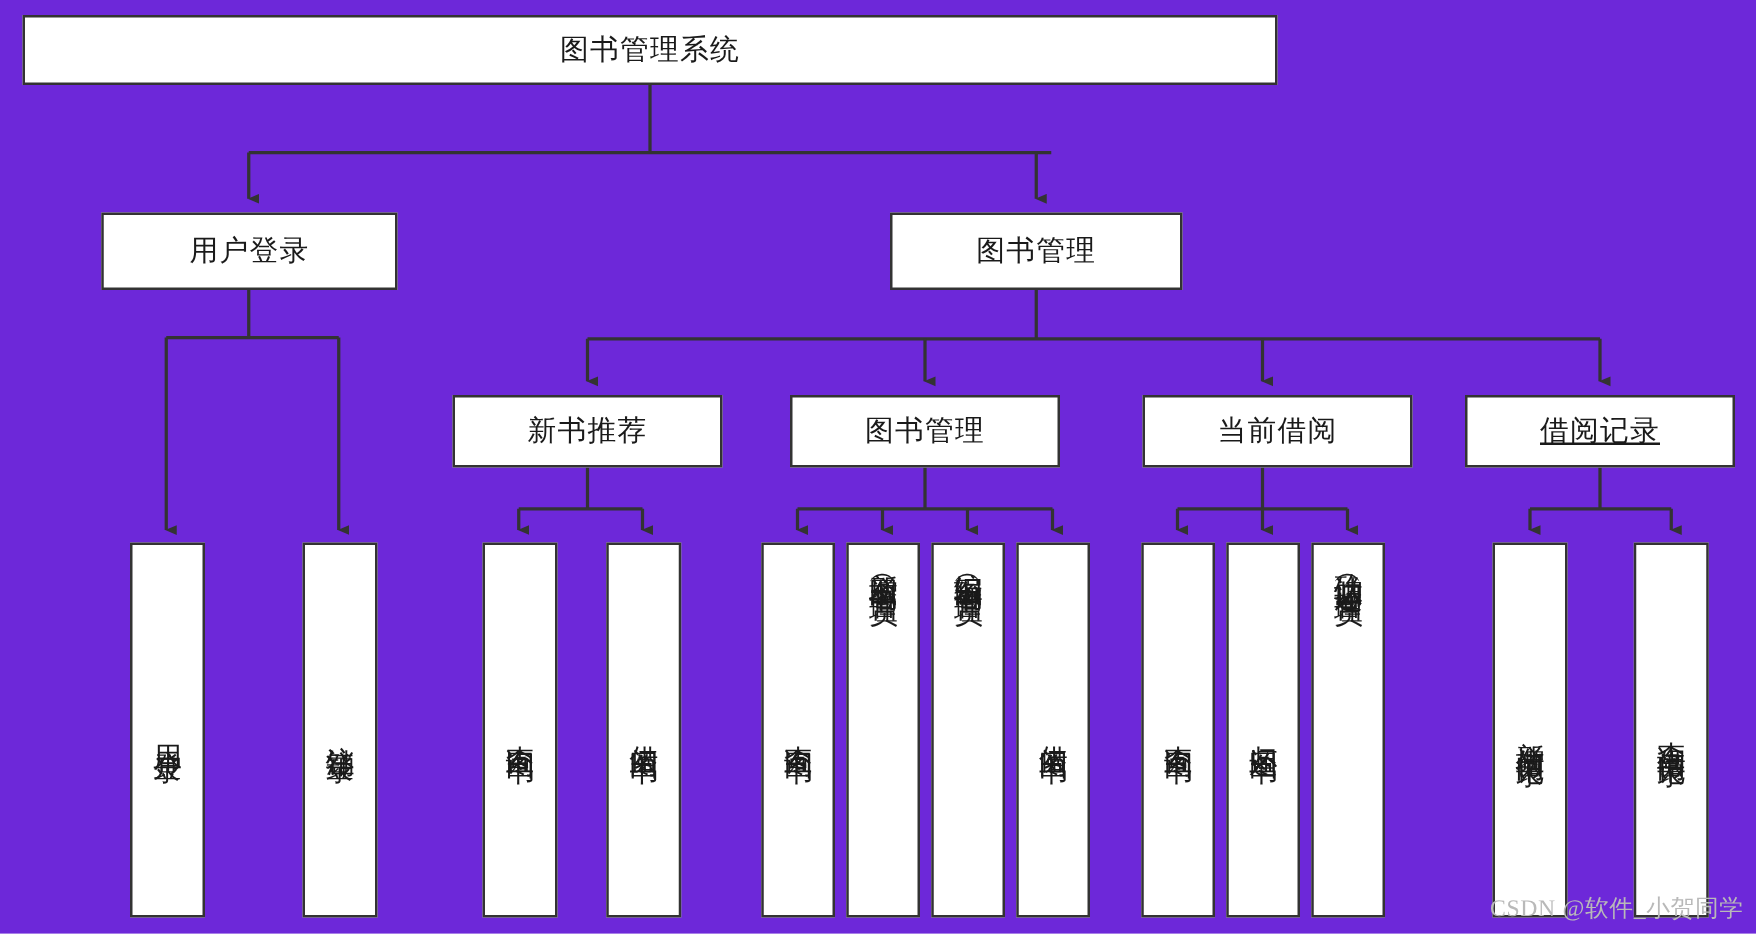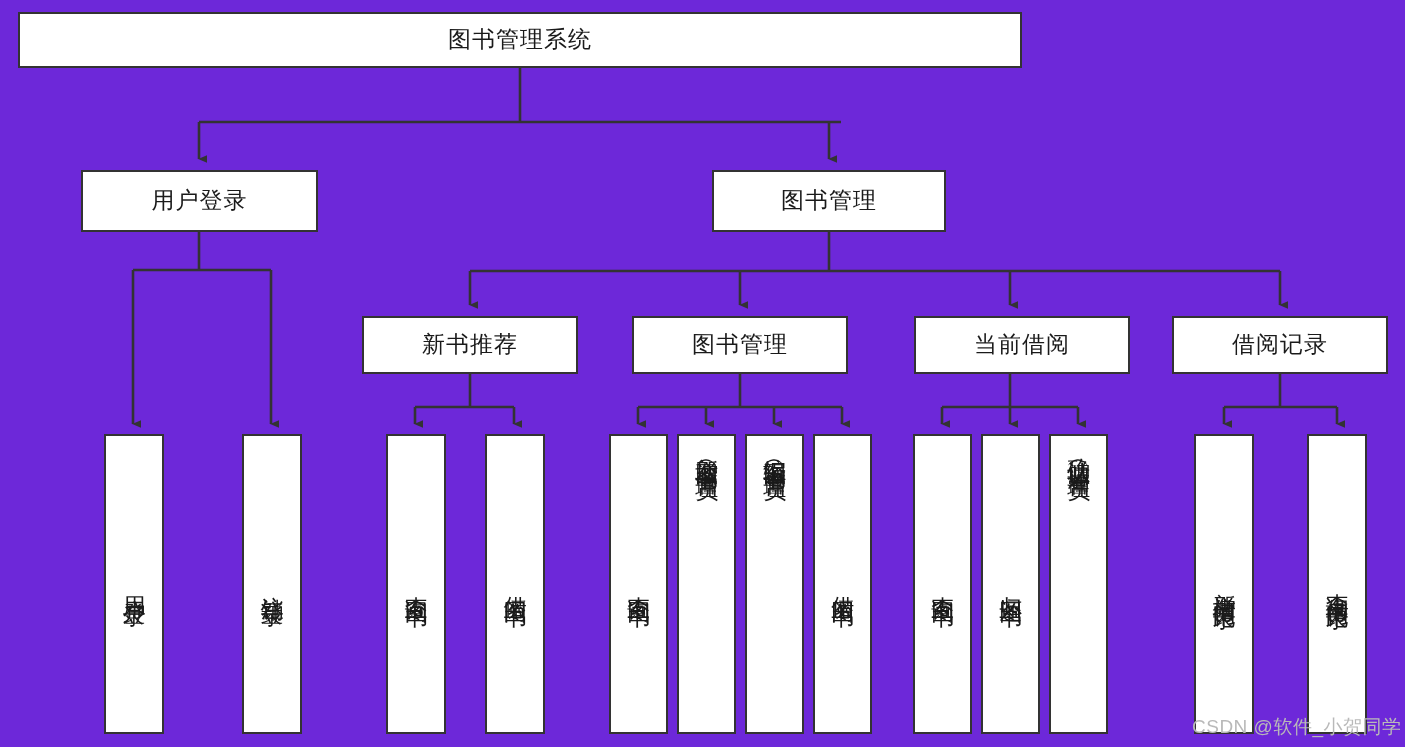--- a/index.html
+++ b/index.html
@@ -57,21 +57,21 @@
   .node-v.top-align {
     justify-content: flex-start;
   }
   .watermark {
     position: absolute;
     font-size: 19px;
     color: #b9b9b9;
     letter-spacing: 0.5px;
     white-space: nowrap;
     z-index: 3;
-    font-family: Liberation Sans, sans-serif;
+    font-family: Liberation Serif, serif;
   }
 </style>
 </head>
 <body>
 
 <div id="canvas">
 
   <svg id="edges" viewBox="0 0 1405 747" xmlns="http://www.w3.org/2000/svg">
     <defs>
       <marker id="arr" markerWidth="10" markerHeight="10" refX="4.2" refY="8.4" orient="auto" markerUnits="userSpaceOnUse">
@@ -135,21 +135,21 @@
 
   <div class="node node-h" style="left:362px; top:316px; width:216px; height:58px;">
     <span>新书推荐</span>
   </div>
   <div class="node node-h" style="left:632px; top:316px; width:216px; height:58px;">
     <span>图书管理</span>
   </div>
   <div class="node node-h" style="left:902px; top:316px; width:216px; height:58px;margin-left:12px;">
     <span>当前借阅</span>
   </div>
-  <div class="node node-h" style="left:1172px; top:316px; width:216px; height:58px;">
+  <div class="node node-h" style="left:1172px; top:316px; width:216px; height:58px;text-decoration:underline;">
     <span>借阅记录</span>
   </div>
 
   <div class="node node-v" style="left:104px; top:434px; width:60px; height:300px;">
     <span>用户登录</span>
   </div>
   <div class="node node-v" style="left:242px; top:434px; width:60px; height:300px;">
     <span>注销登录</span>
   </div>
 

